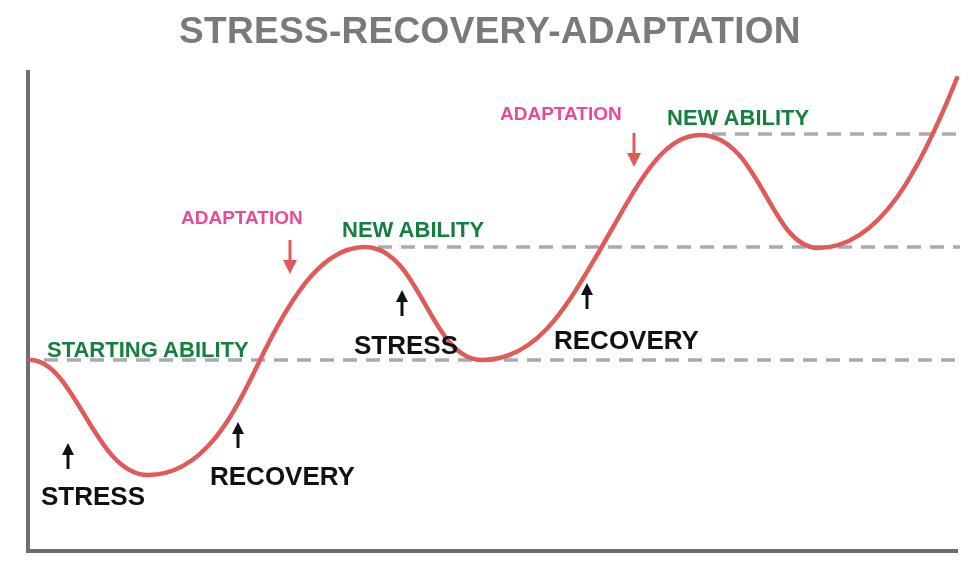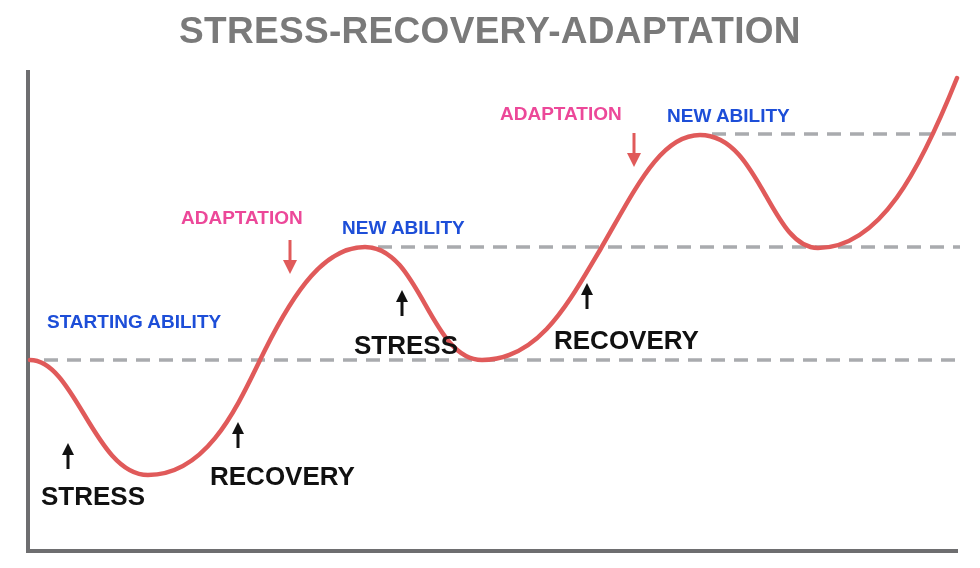--- a/index.html
+++ b/index.html
@@ -2,21 +2,21 @@
 <html><head>
 <meta charset="utf-8">
 <style>
   html, body { margin: 0; padding: 0; background: #ffffff; }
   body { width: 980px; height: 568px; position: relative; overflow: hidden;
          font-family: "Liberation Sans", "DejaVu Sans", sans-serif; }
   .title { position: absolute; left: 0; top: 10px; width: 980px; text-align: center;
            font-size: 37px; font-weight: bold; color: #7a7a7a; letter-spacing: 0.3px; }
   svg.diagram { position: absolute; left: 0; top: 0; }
   .lbl { position: absolute; font-weight: bold; white-space: nowrap; }
-  .lbl.gray { color: #1d4ed8; font-size: 19px; }
+  .lbl.gray { color: #15803d; font-size: 22px; }
   .lbl.black { color: #111111; font-size: 26px; }
   .lbl.red { color: #ec4899; font-size: 19px; }
 </style>
 </head>
 <body>
 
 <div class="title">STRESS-RECOVERY-ADAPTATION</div>
 
 <svg class="diagram" width="980" height="568" viewBox="0 0 980 568">
 
@@ -57,21 +57,21 @@
   <g transform="translate(290,274)">
     <line x1="0" y1="-34" x2="0" y2="-10" stroke="#e05a5a" stroke-width="3"></line>
     <polygon points="0,0 -7,-14 7,-14" fill="#e05a5a"></polygon>
   </g>
   <g transform="translate(634,167)">
     <line x1="0" y1="-34" x2="0" y2="-10" stroke="#e05a5a" stroke-width="3"></line>
     <polygon points="0,0 -7,-14 7,-14" fill="#e05a5a"></polygon>
   </g>
 </svg>
 
-<div class="lbl gray" style="left:47px; top:311px;">STARTING ABILITY</div>
+<div class="lbl gray" style="left:47px; top:337px;">STARTING ABILITY</div>
 <div class="lbl gray" style="left:342px; top:217px;">NEW ABILITY</div>
 <div class="lbl gray" style="left:667px; top:105px;">NEW ABILITY</div>
 
 <div class="lbl black" style="left:41px; top:481px;">STRESS</div>
 <div class="lbl black" style="left:210px; top:461px;">RECOVERY</div>
 <div class="lbl black" style="left:354px; top:330px;">STRESS</div>
 <div class="lbl black" style="left:554px; top:325px;">RECOVERY</div>
 
 <div class="lbl red" style="left:181px; top:207px;">ADAPTATION</div>
 <div class="lbl red" style="left:500px; top:103px;">ADAPTATION</div>

